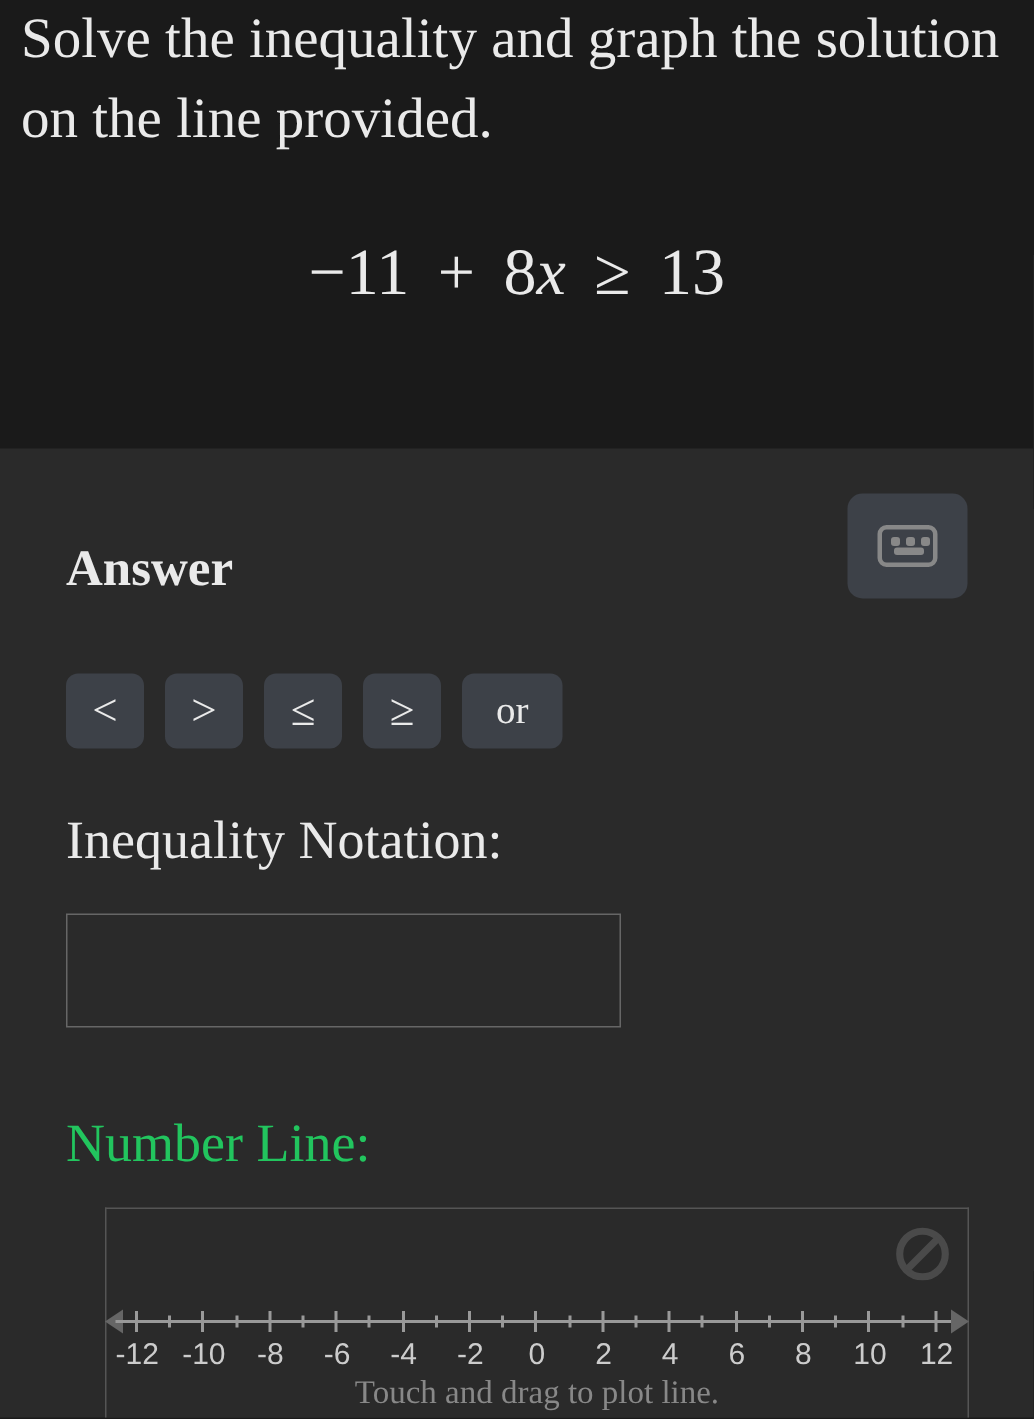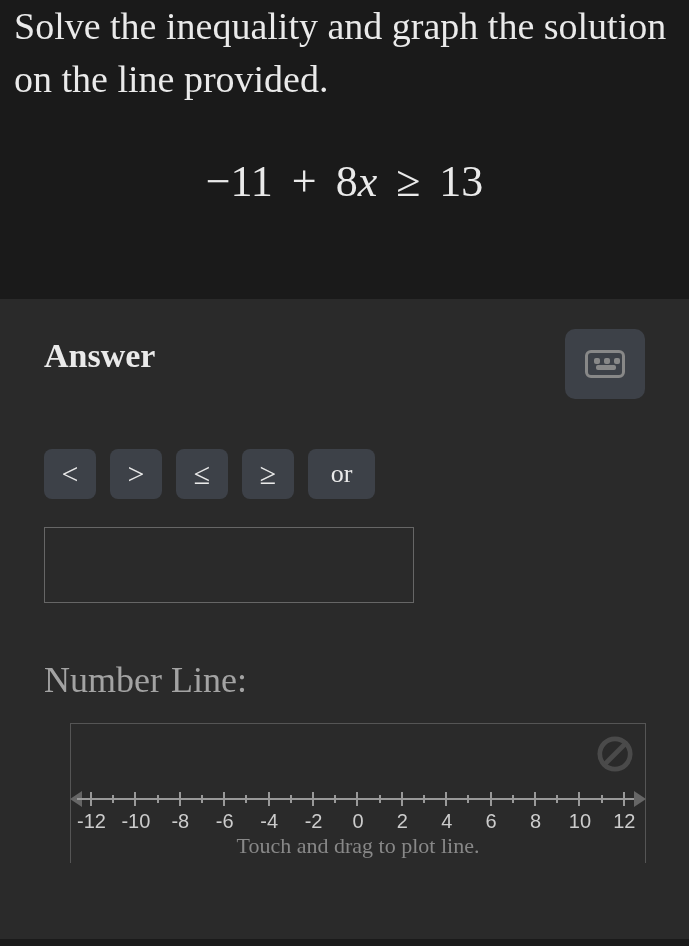--- a/index.html
+++ b/index.html
@@ -38,21 +38,21 @@
     }
     .answer-section {
       background: #2a2a2a;
       padding: 30px 44px 0 44px;
       position: relative;
       min-height: 640px;
     }
     .answer-header {
       display: flex;
       justify-content: space-between;
-      align-items: flex-start;
+      align-items: flex-end;
     }
     .answer-title {
       font-size: 34px;
       font-weight: bold;
       color: #eaeaea;
       margin-top: 8px;
     }
     .keyboard-btn {
       background: #3d4148;
       border-radius: 10px;
@@ -130,21 +130,21 @@
       height: 76px;
       background: transparent;
       border: 1px solid #666;
       color: #eaeaea;
       font-size: 24px;
       padding: 0 12px;
       font-family: Georgia, serif;
     }
     .number-line-label {
       font-size: 36px;
-      color: #a3a3a3;
+      color: #22c55e;
       margin-top: 56px;
     }
     .number-line-container {
       margin-top: 22px;
       margin-left: 26px;
       border: 1px solid #555;
       border-bottom: none;
       width: 576px;
       height: 140px;
       position: relative;
@@ -268,20 +268,21 @@
   </div>
 
   <div class="inequality-buttons">
     <button class="ineq-btn">&lt;</button>
     <button class="ineq-btn">&gt;</button>
     <button class="ineq-btn">≤</button>
     <button class="ineq-btn">≥</button>
     <button class="ineq-btn or-btn">or</button>
   </div>
 
+  <div class="section-label">Inequality Notation:</div>
   <input class="input-box" type="text" value="" style="">
 
   <div class="number-line-label">Number Line:</div>
 
   <div class="number-line-container">
     <div class="clear-icon">
       <svg viewBox="0 0 40 40">
         <circle cx="20" cy="20" r="16" fill="none" stroke="#4a4a4a" stroke-width="5"></circle>
         <line x1="9" y1="31" x2="31" y2="9" stroke="#4a4a4a" stroke-width="5"></line>
       </svg>

